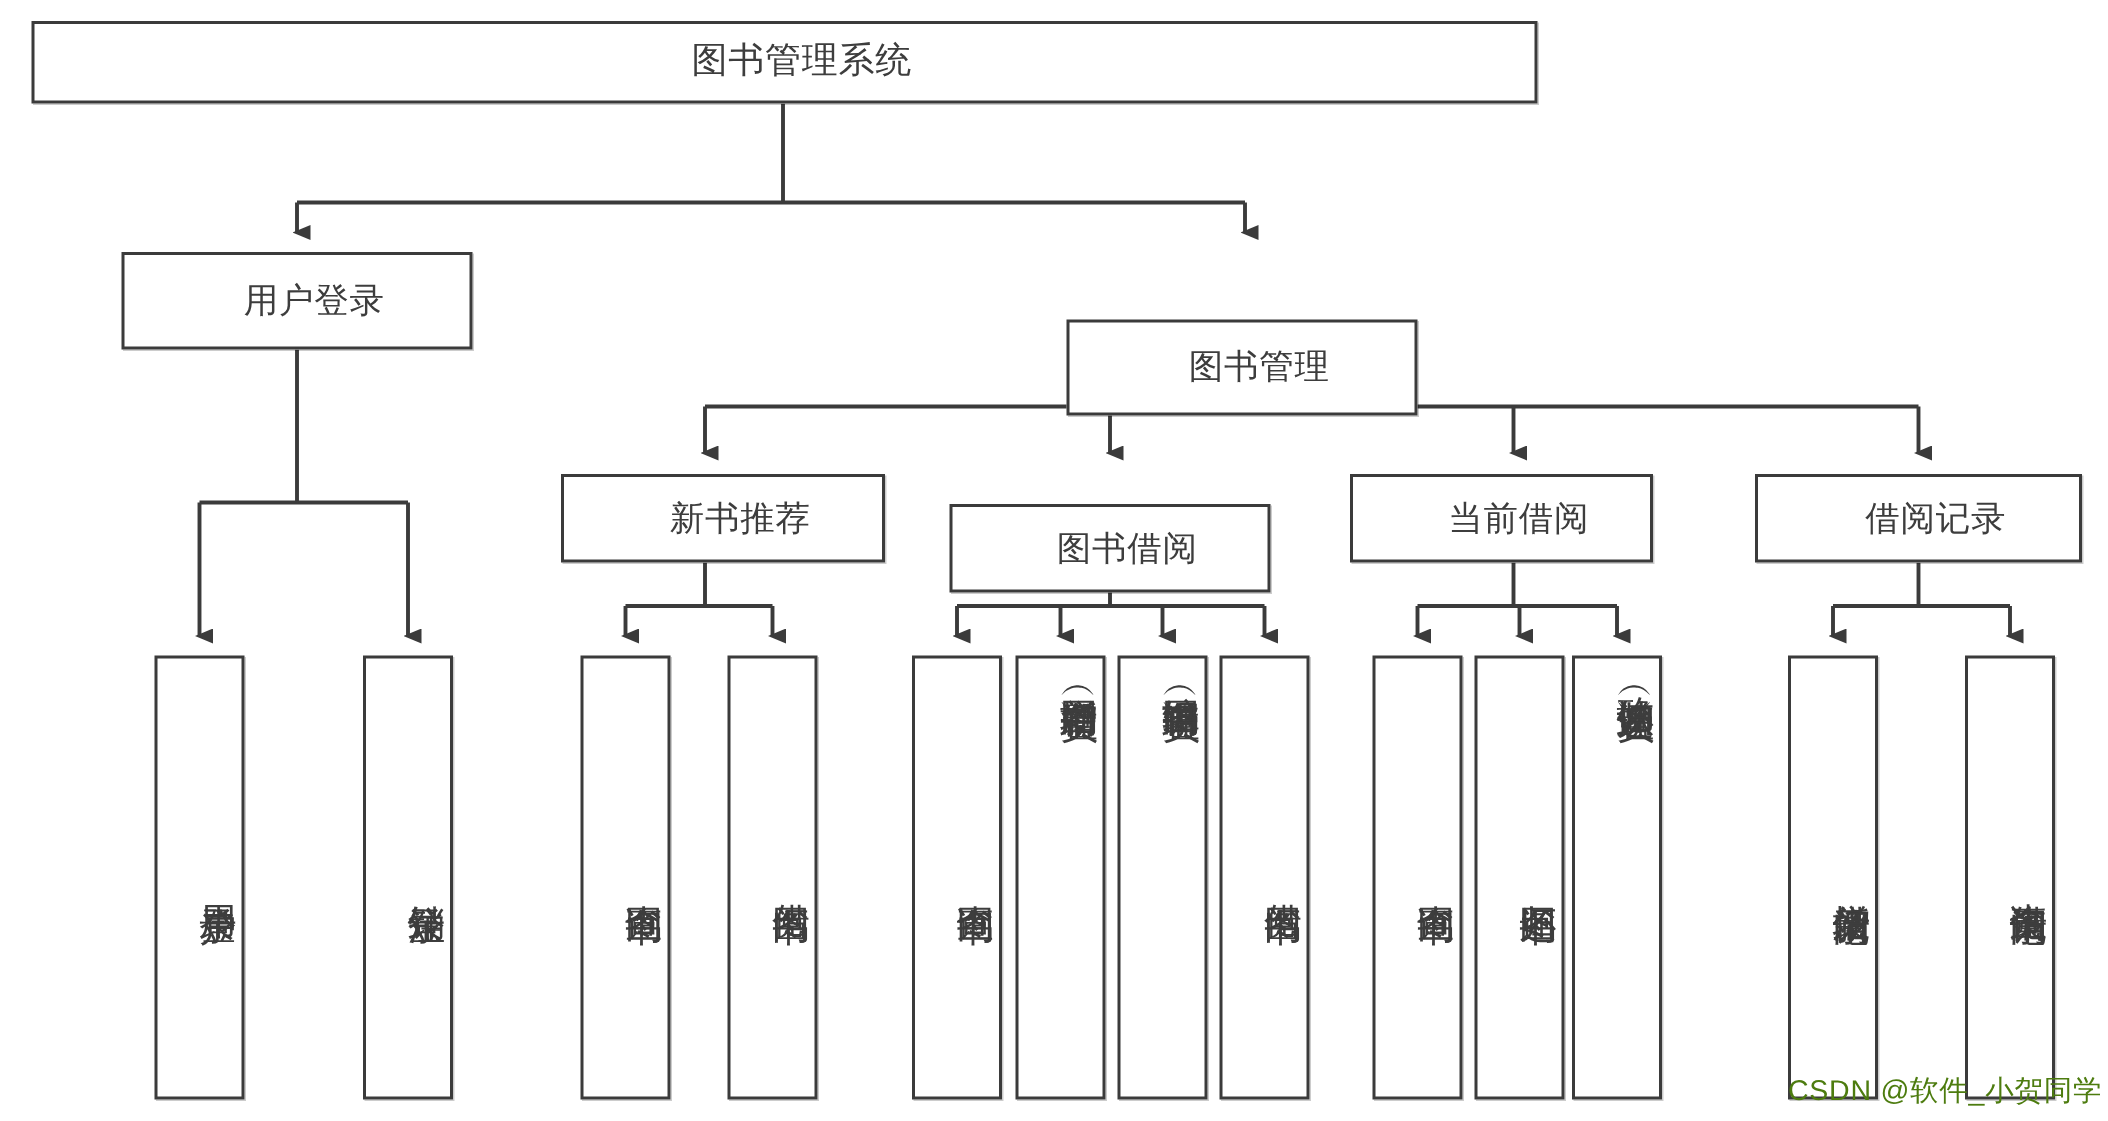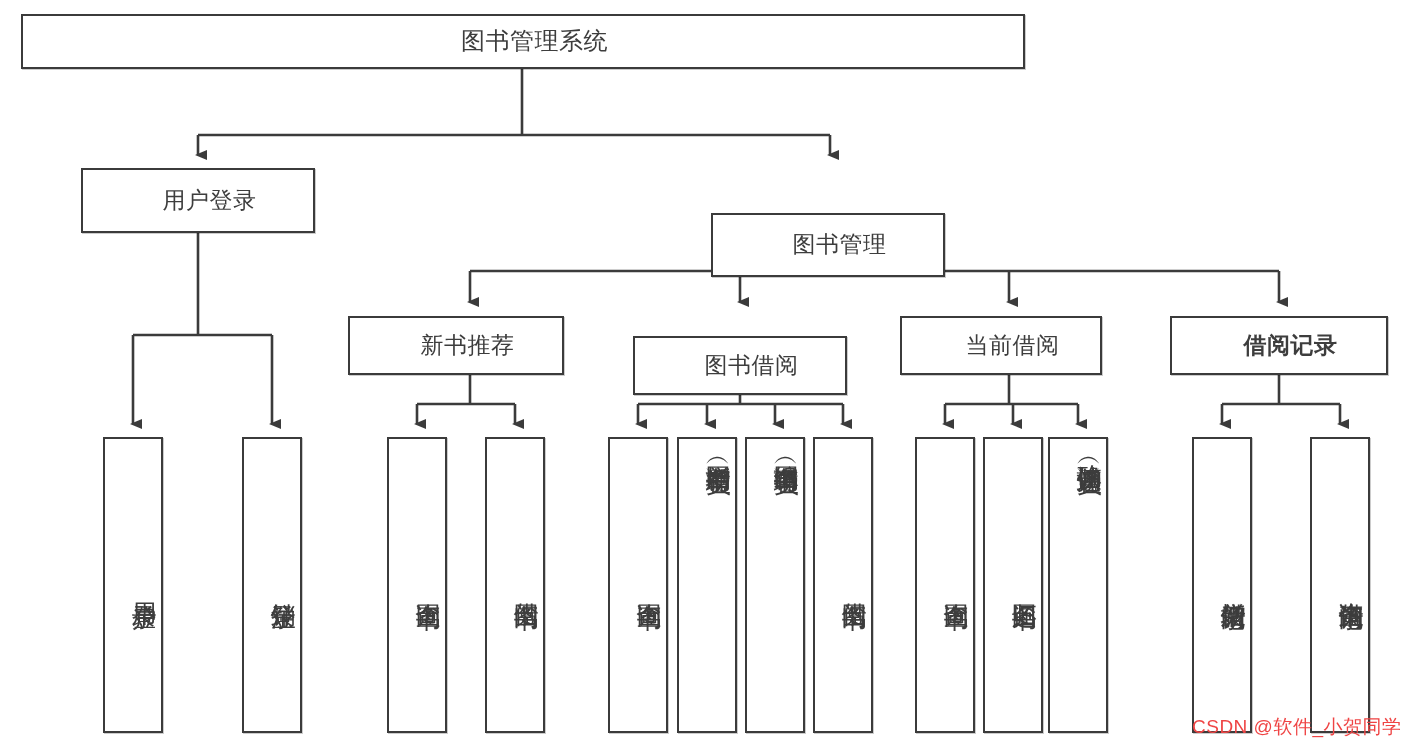--- a/index.html
+++ b/index.html
@@ -65,21 +65,21 @@
     letter-spacing: 1px;
     white-space: nowrap;
   }
   .node.vertical.centered {
     align-items: center;
     padding-top: 0;
   }
   .watermark {
     position: absolute;
     font-size: 19px;
-    color: #ef4444;
+    color: #4d7c0f;
     white-space: nowrap;
     letter-spacing: 0.5px;
     font-family: "Liberation Sans", "DejaVu Sans", sans-serif;
   }
 </style>
 </head>
 <body>
 
 <div id="diagram-root">
 
@@ -137,30 +137,30 @@
     <span class="label">图书管理系统</span>
   </div>
 
   <div class="node horizontal" style="left:81px; top:168px; width:234px; height:65px;">
     <span class="label">用户登录</span>
   </div>
   <div class="node horizontal" style="left:711px; top:169px; width:234px; height:64px;margin-top:44px;">
     <span class="label">图书管理</span>
   </div>
 
-  <div class="node horizontal" style="left:348px; top:316px; width:216px; height:59px;">
+  <div class="node horizontal" style="left:374px; top:316px; width:216px; height:59px;">
     <span class="label">新书推荐</span>
   </div>
   <div class="node horizontal" style="left:633px; top:316px; width:214px; height:59px;margin-top:20px;">
     <span class="label">图书借阅</span>
   </div>
   <div class="node horizontal" style="left:900px; top:316px; width:202px; height:59px;">
     <span class="label">当前借阅</span>
   </div>
-  <div class="node horizontal" style="left:1170px; top:316px; width:218px; height:59px;font-weight:bold;">
+  <div class="node horizontal" style="left:1170px; top:316px; width:218px; height:59px;">
     <span class="label">借阅记录</span>
   </div>
 
   <div class="node vertical centered" style="left:103px; top:437px; width:60px; height:296px;">
     <span class="label">用户登录</span>
   </div>
   <div class="node vertical centered" style="left:242px; top:437px; width:60px; height:296px;">
     <span class="label">注销登录</span>
   </div>
 

